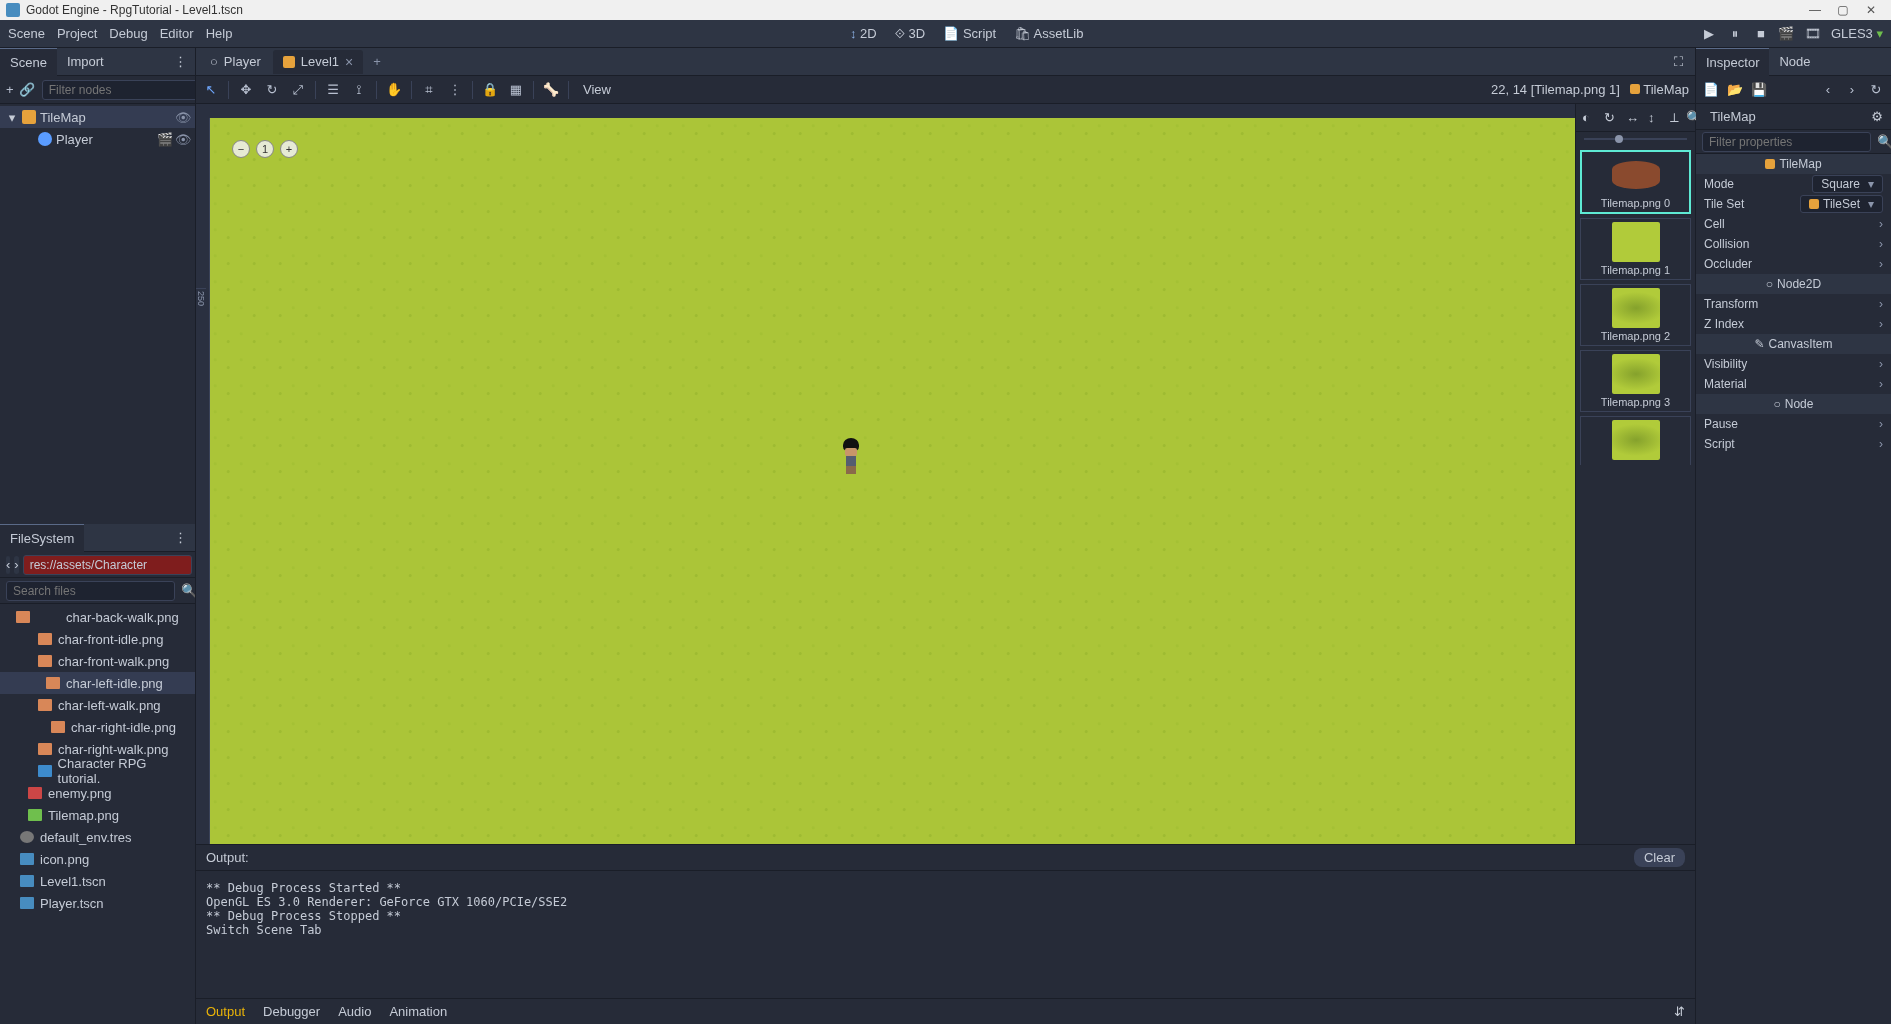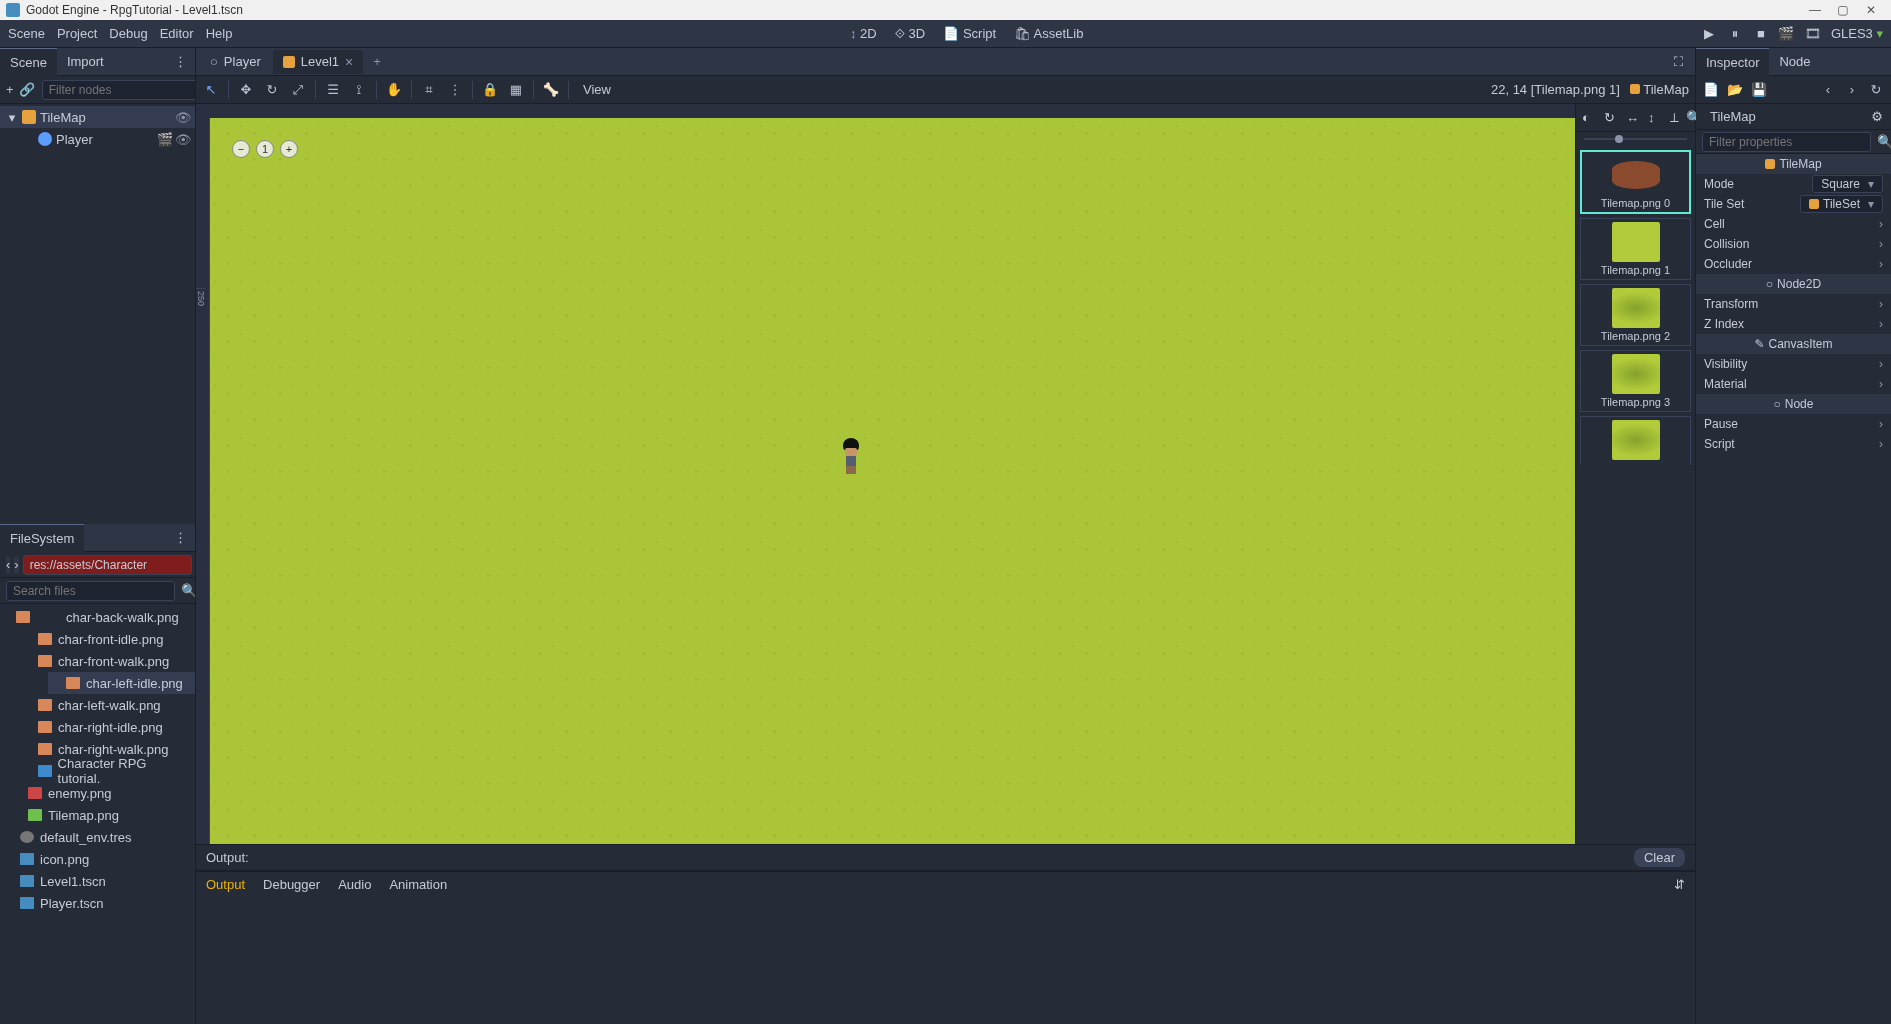--- a/index.html
+++ b/index.html
@@ -202,29 +202,29 @@
           <span>char-back-walk.png</span>
         </div>
       <div class="file-row" style="padding-left:38px;">
           <span class="file-ico img"></span>
           <span>char-front-idle.png</span>
         </div>
       <div class="file-row" style="padding-left:38px;">
           <span class="file-ico img"></span>
           <span>char-front-walk.png</span>
         </div>
-      <div class="file-row selected" style="padding-left:18px;margin-left:48px;">
+      <div class="file-row selected" style="padding-left:46px;">
           <span class="file-ico img"></span>
           <span>char-left-idle.png</span>
         </div>
       <div class="file-row" style="padding-left:38px;">
           <span class="file-ico img"></span>
           <span>char-left-walk.png</span>
         </div>
-      <div class="file-row" style="padding-left:38px;">
+      <div class="file-row" style="padding-left:38px;justify-content:center;">
           <span class="file-ico img"></span>
           <span>char-right-idle.png</span>
         </div>
       <div class="file-row" style="padding-left:38px;">
           <span class="file-ico img"></span>
           <span>char-right-walk.png</span>
         </div>
       <div class="file-row" style="padding-left:38px;">
           <span class="file-ico folder"></span>
           <span>Character RPG tutorial.</span>
@@ -354,20 +354,24 @@
           </div>
         </div>
       </div>
     </div>
 
     <div class="output-panel" style="height:180px;">
       <div class="output-header">
         <span>Output:</span>
         <span class="clear">Clear</span>
       </div>
+      <div class="output-body">** Debug Process Started **
+OpenGL ES 3.0 Renderer: GeForce GTX 1060/PCIe/SSE2
+** Debug Process Stopped **
+Switch Scene Tab</div>
       <div class="bottom-tabs">
         <span class="btab active">Output</span>
         <span class="btab">Debugger</span>
         <span class="btab">Audio</span>
         <span class="btab">Animation</span>
         <span class="spacer"></span>
         <span>⇵</span>
       </div>
     </div>
   </div>

